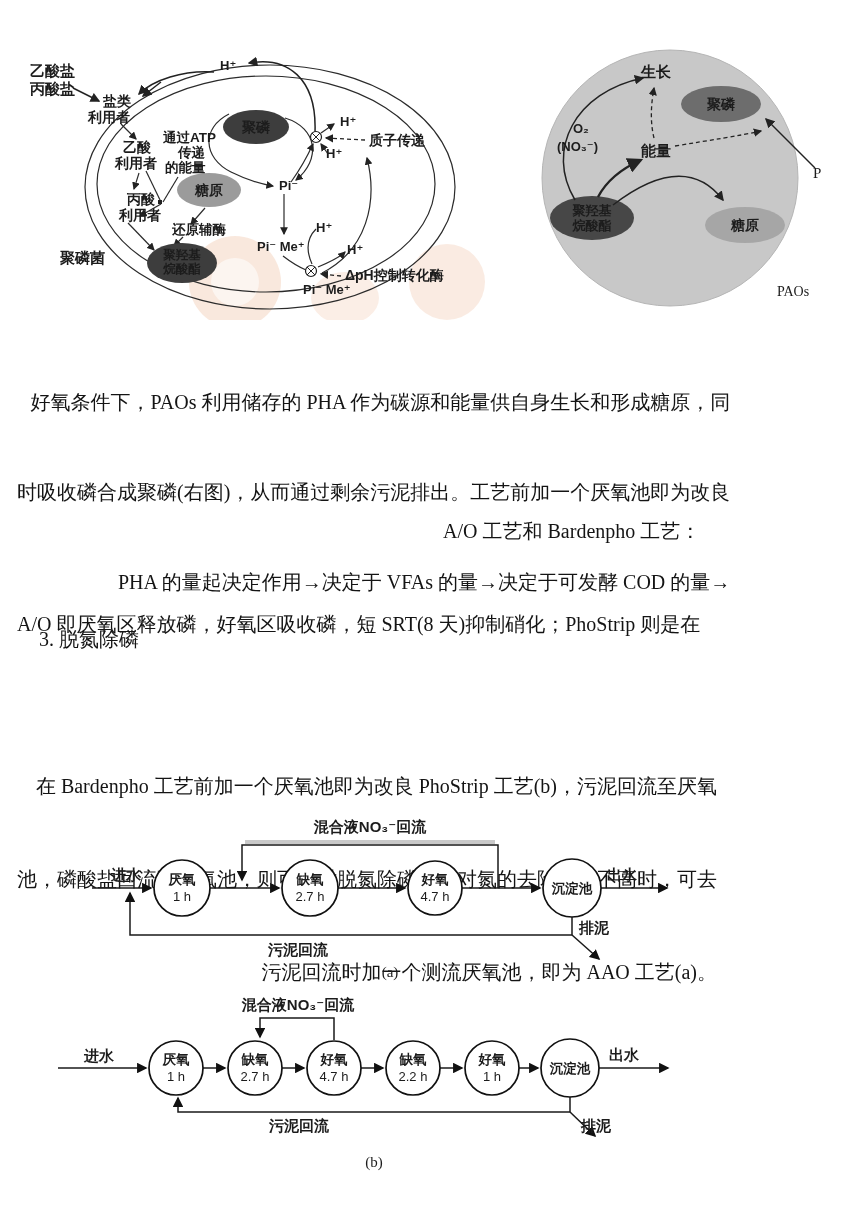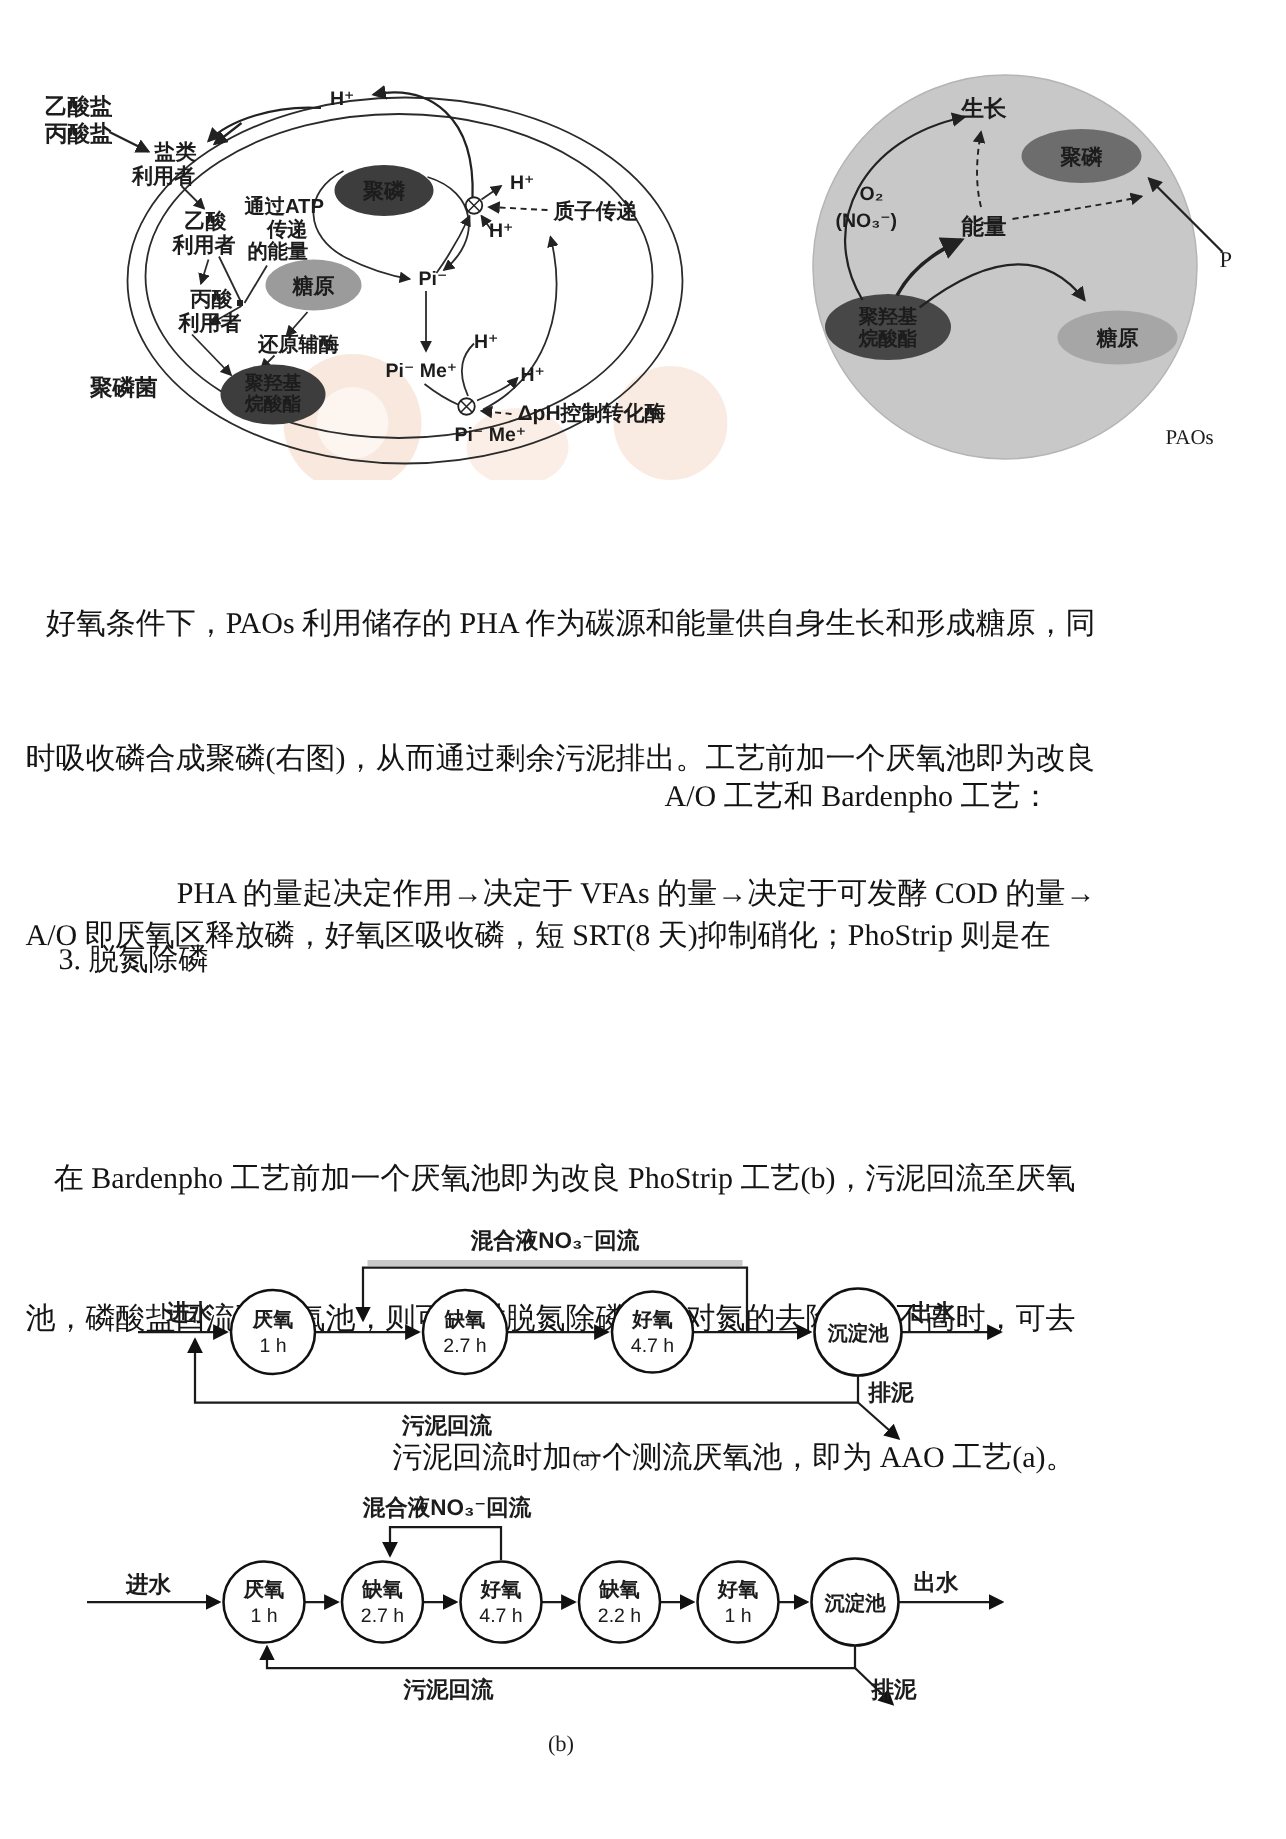--- a/index.html
+++ b/index.html
@@ -141,21 +141,21 @@
     <text x="78" y="103" class="sup13" fill="#e9e9e9">O₂</text>
     <text x="62" y="121" class="sup13" fill="#e9e9e9">(NO₃⁻)</text>
     <text x="161" y="126" text-anchor="middle" class="cn15">能量</text>
     <text x="97" y="185" text-anchor="middle" style="font-size:13px;font-weight:700" fill="#a8a8a8">聚羟基</text>
     <text x="97" y="200" text-anchor="middle" style="font-size:13px;font-weight:700" fill="#a8a8a8">烷酸酯</text>
     <text x="250" y="200" text-anchor="middle" class="cn14" fill="#838383">糖原</text>
     <text x="318" y="148" style="font-size:15px;font-weight:400;font-family:'Liberation Serif',serif">P</text>
     <text x="282" y="266" style="font-size:14px;font-weight:400;font-family:'Liberation Serif',serif">PAOs</text>
   </svg>
 
-  <div class="abs doc" style="left:17px;top:341px;line-height:30px;">
+  <div class="abs doc" style="left:17px;top:327px;line-height:30px;">
     <span class="ln">好氧条件下，PAOs 利用储存的 PHA 作为碳源和能量供自身生长和形成糖原，同</span>
     <span class="ln">时吸收磷合成聚磷(右图)，从而通过剩余污泥排出。工艺前加一个厌氧池即为改良</span>
     <span class="ln">PHA 的量起决定作用→决定于 VFAs 的量→决定于可发酵 COD 的量→</span>
   </div>
 
   <div class="abs doc" style="left:17px;top:454px;line-height:31px;">
     <span class="ln">A/O 工艺和 Bardenpho 工艺：</span>
     <span class="ln">A/O 即厌氧区释放磷，好氧区吸收磷，短 SRT(8 天)抑制硝化；PhoStrip 则是在</span>
   </div>
 

